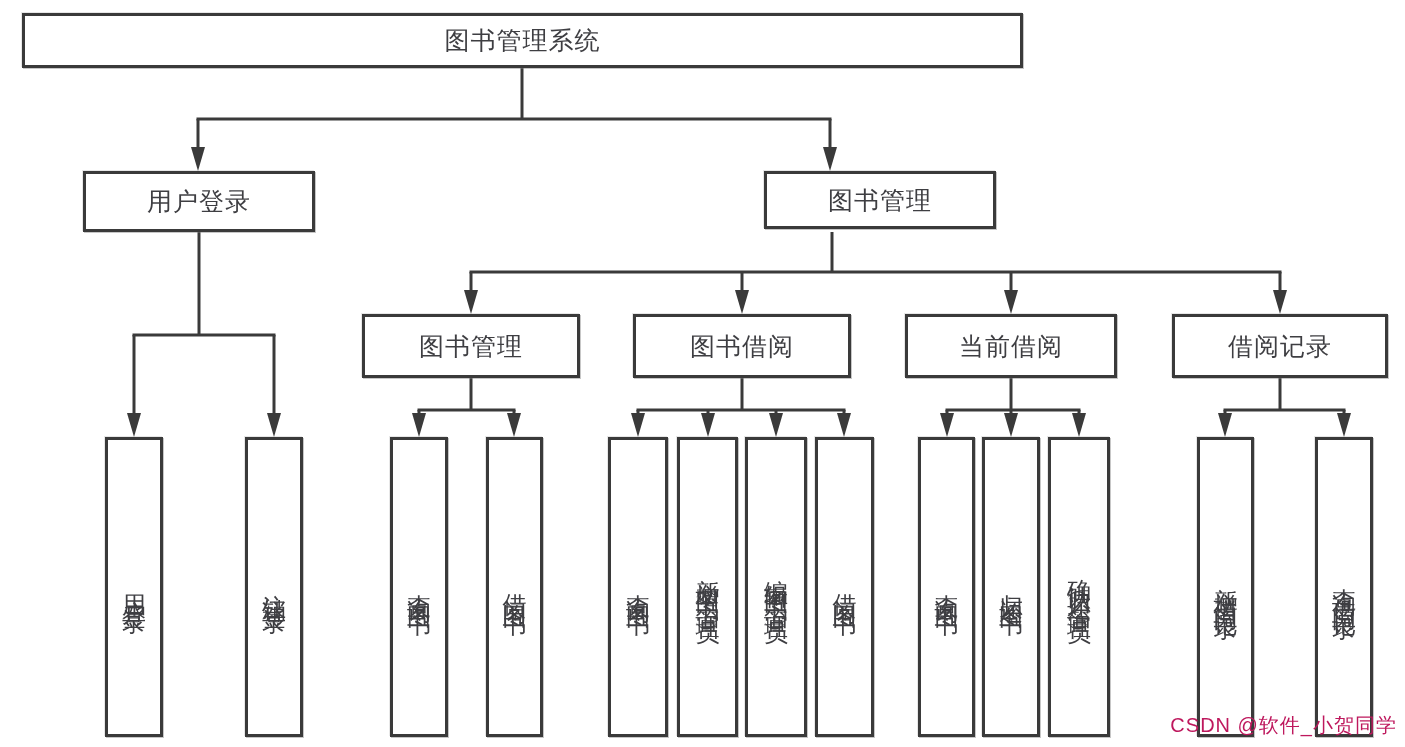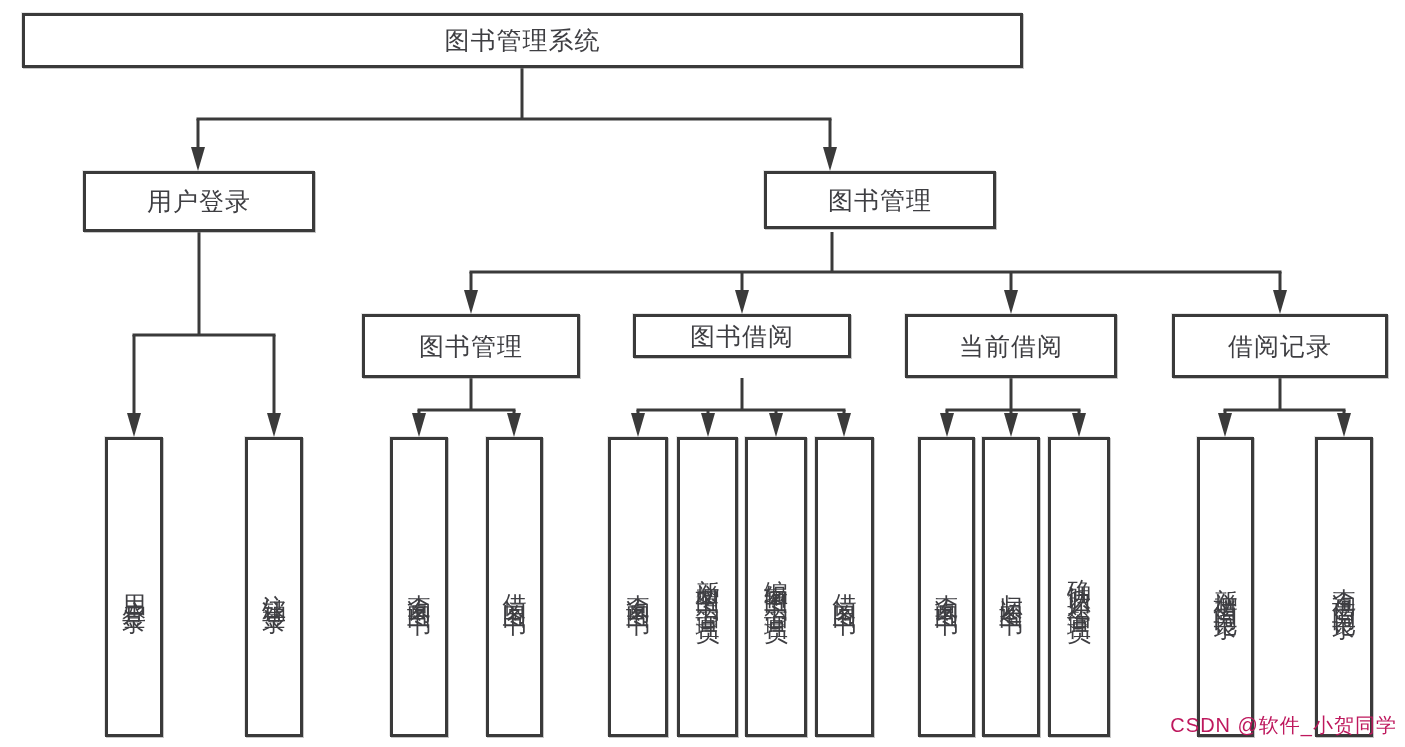--- a/index.html
+++ b/index.html
@@ -134,21 +134,21 @@
       <polygon points="1344,437 1337,413 1351,413"></polygon>
     </g>
   </svg>
 
   <div class="node h" style="left:22px; top:13px; width:1001px; height:55px;">图书管理系统</div>
 
   <div class="node h" style="left:83px; top:171px; width:232px; height:61px;">用户登录</div>
   <div class="node h" style="left:716px; top:171px; width:232px; height:58px;margin-left:48px;">图书管理</div>
 
   <div class="node h" style="left:362px; top:314px; width:218px; height:64px;">图书管理</div>
-  <div class="node h" style="left:633px; top:314px; width:218px; height:44px;">图书借阅</div>
+  <div class="node h" style="left:633px; top:314px; width:218px; height:64px;">图书借阅</div>
   <div class="node h" style="left:905px; top:314px; width:212px; height:64px;">当前借阅</div>
   <div class="node h" style="left:1172px; top:314px; width:216px; height:64px;">借阅记录</div>
 
   <div class="node v" style="left:105px; top:437px; width:58px; height:300px;">
     <span class="vtext">用户登录</span>
   </div>
   <div class="node v" style="left:245px; top:437px; width:58px; height:300px;">
     <span class="vtext">注销登录</span>
   </div>
 

